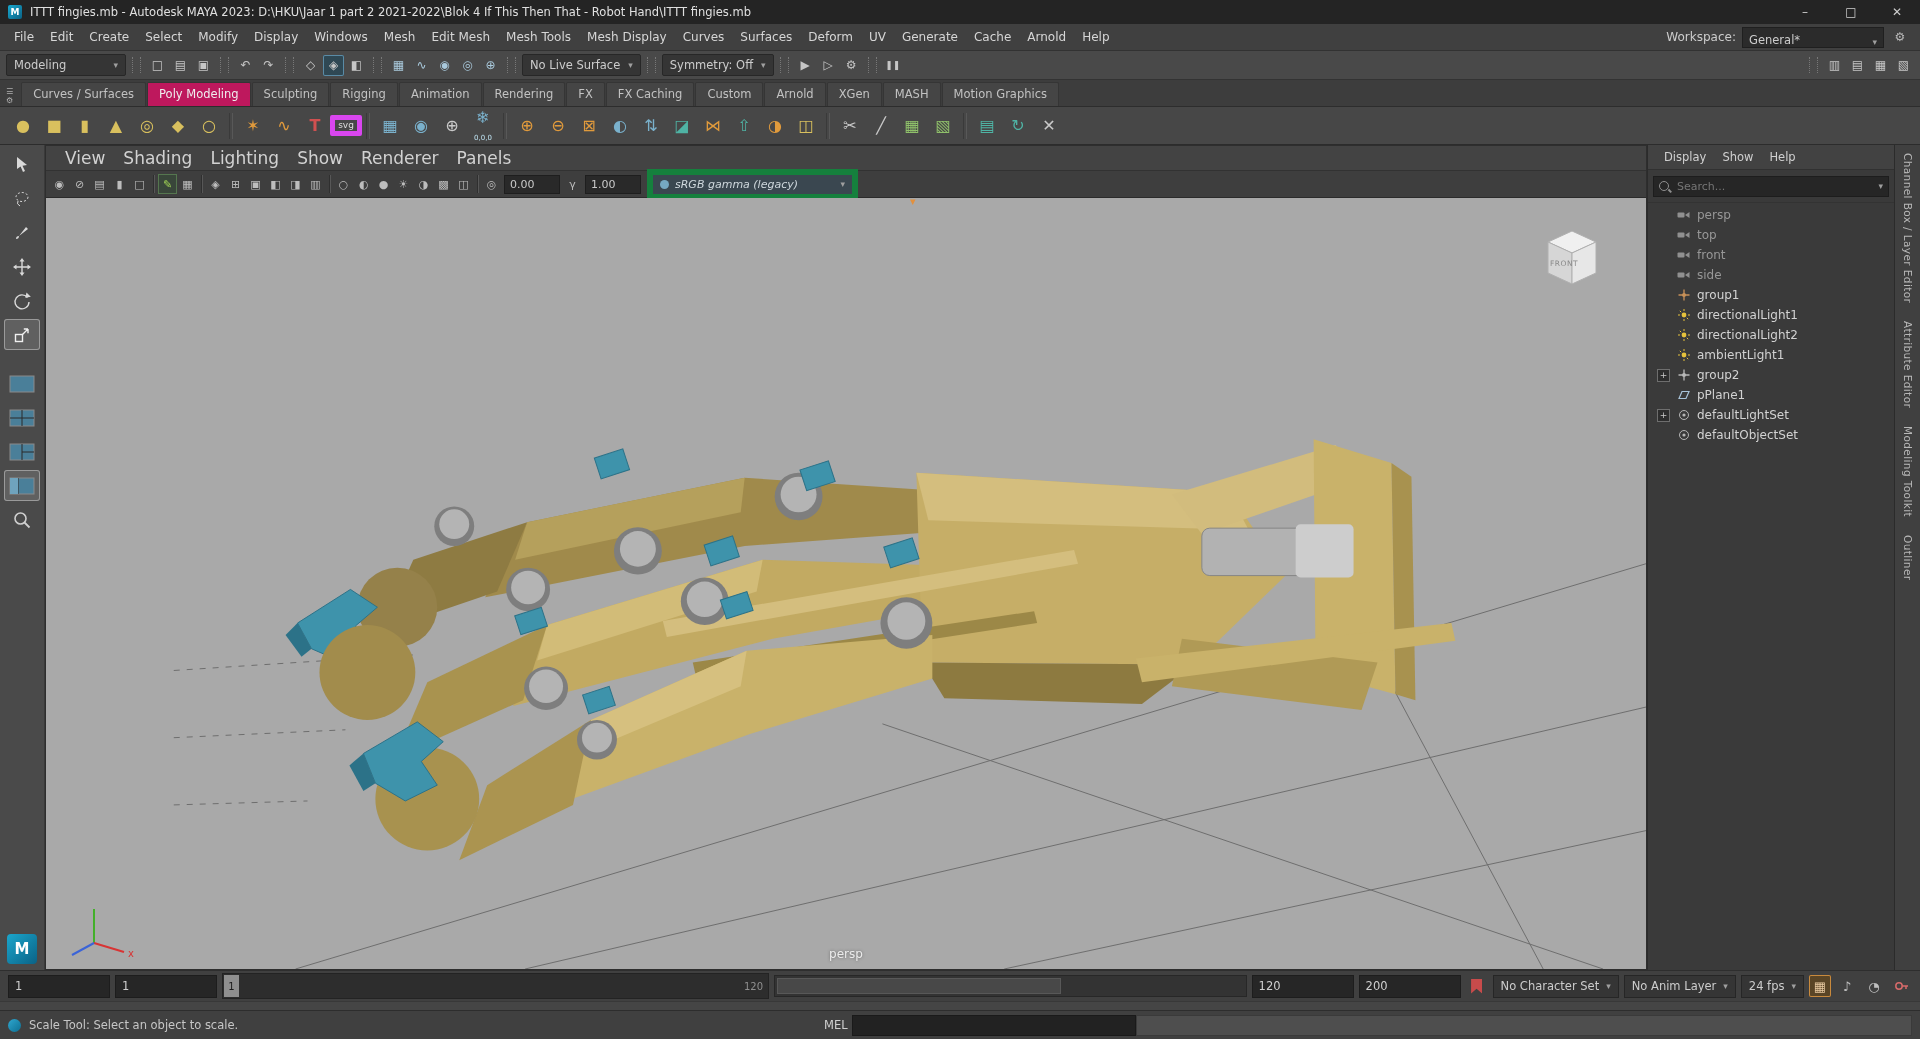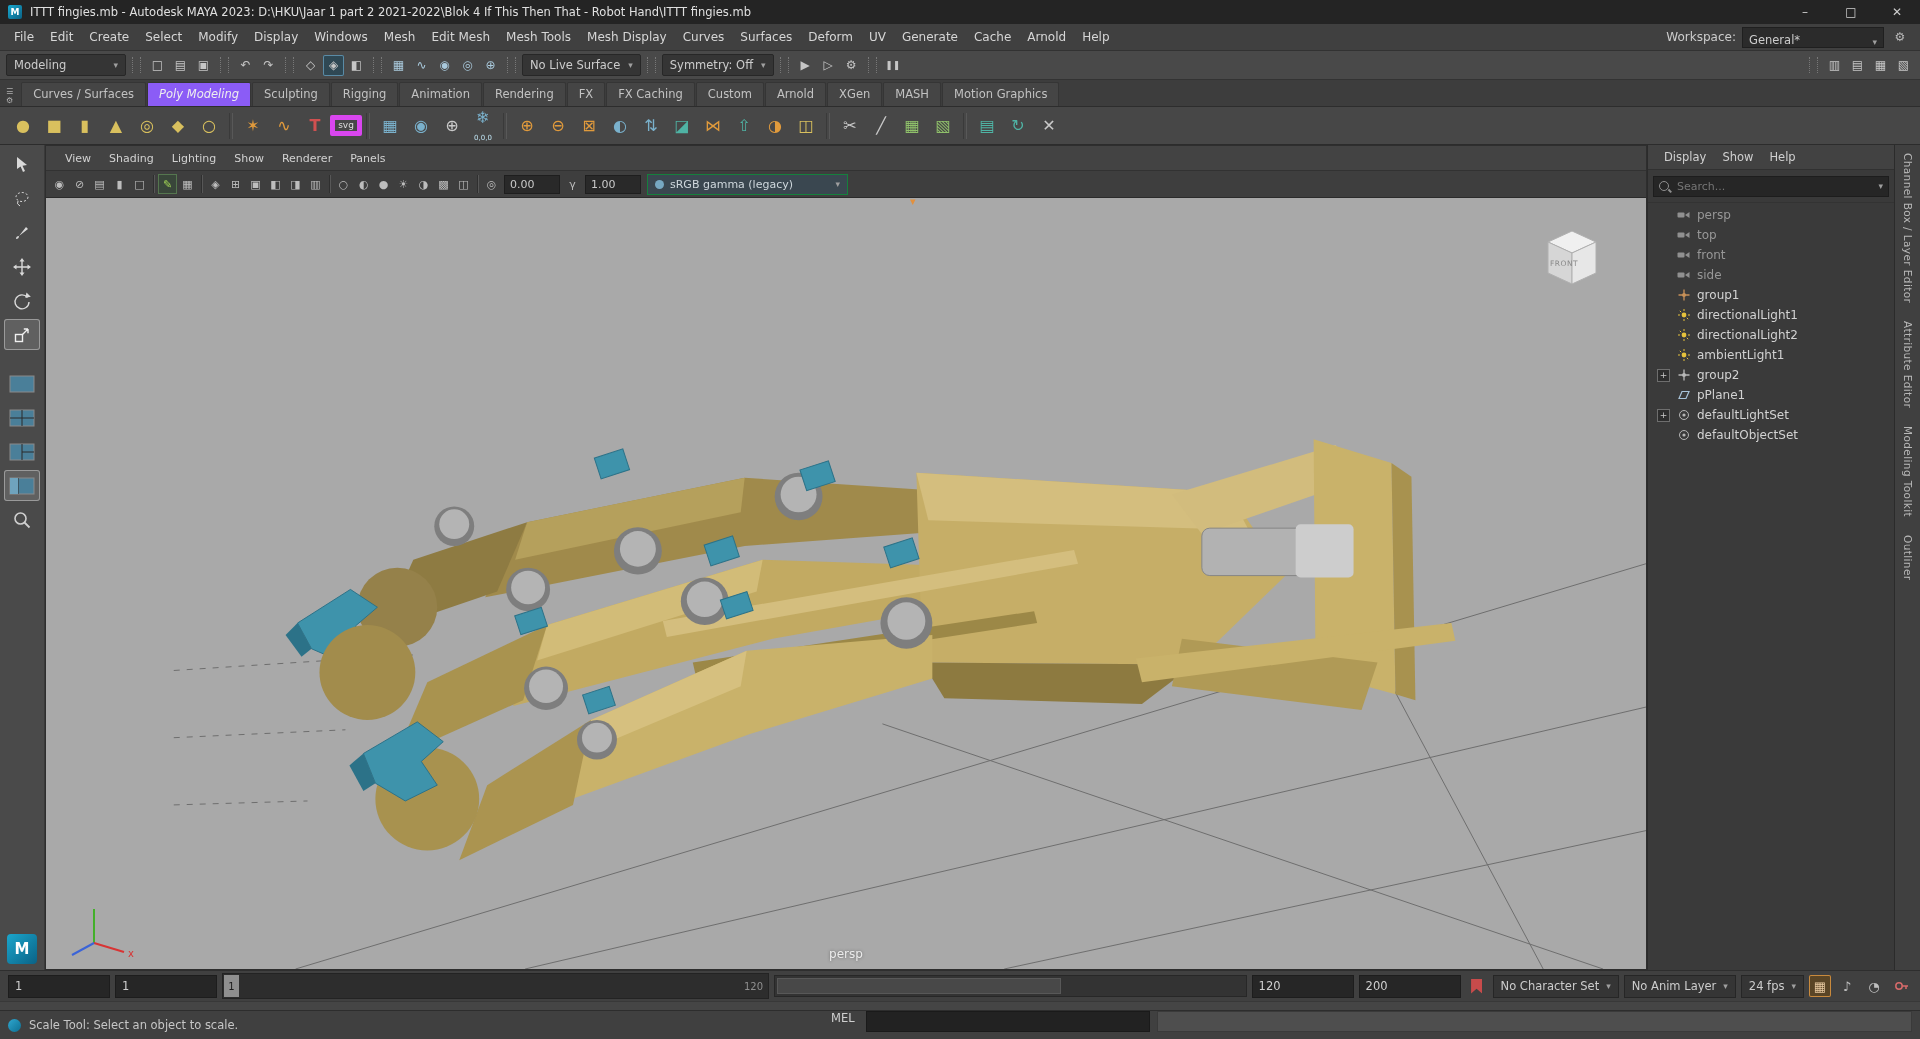--- a/index.html
+++ b/index.html
@@ -31,21 +31,21 @@
   .icon16{width:21px;height:21px;border-radius:2px;display:flex;align-items:center;justify-content:center;font-size:12px;color:#c6c6c6;}
   .icon16.snap{color:#a9c9dc;}
   .icon16.active{background:#2f4854;box-shadow:inset 0 0 0 1px #5a8ba6;}
   .sl-user{display:flex;align-items:flex-end;gap:0;padding:0 6px;margin-top:48px;}
   .spacer{flex:1;}
 
   
   .shelf-tabs{height:26px;flex:0 0 26px;background:#3d3d3d;display:flex;align-items:flex-end;padding:0 4px;border-bottom:1px solid #2d2d2d;gap:1px;}
   .st-icons{display:flex;flex-direction:column;justify-content:center;margin:0 7px 1px 2px;gap:1px;font-size:8px;color:#b0b0b0;line-height:1;}
   .shelf-tab{padding:4px 11px 5px;background:#454545;border:1px solid #353535;border-bottom:none;border-radius:2px 2px 0 0;font-size:11.5px;color:#c2c2c2;white-space:nowrap;}
-  .shelf-tab.active{background:#8b5cf6;color:#eeeeee;font-style:italic;}
+  .shelf-tab.active{background:#be185d;color:#eeeeee;}
 
   
   .shelf{height:37px;flex:0 0 37px;background:#474747;border-bottom:1px solid #2c2c2c;display:flex;align-items:center;padding:0 8px;gap:1px;}
   .shicon{width:30px;height:32px;display:flex;flex-direction:column;align-items:center;justify-content:center;font-size:16px;line-height:1;}
   .shicon .sub{font-size:7px;color:#bfe3f2;margin-top:9px;}
   .shsep{width:2px;height:26px;margin:0 4px;border-left:1px solid #3a3a3a;border-right:1px solid #585858;}
   .c-yel{color:#d9c05e}.c-org{color:#e09a3c}.c-red{color:#d05050;font-weight:bold}
   .c-blu{color:#7ab1cc}.c-tea{color:#4fb3a4}.c-grn{color:#8fc06a}.c-gry{color:#c9c9c9}
   .c-badge{font-size:9px;color:#ddd;border:5px solid #d946ef;border-radius:2px;padding:1px 3px;}
 
@@ -53,27 +53,27 @@
   .main{flex:1;display:flex;min-height:0;}
   .toolbox{flex:0 0 44px;background:#4a4a4a;border-right:1px solid #3a3a3a;display:flex;flex-direction:column;align-items:center;padding-top:4px;gap:3px;}
   .tool{width:36px;height:31px;border-radius:3px;display:flex;align-items:center;justify-content:center;}
   .tool.active{background:#606060;box-shadow:inset 0 0 0 1px #9a9a9a;}
   .tool-gap{height:12px;}
   .maya-badge{margin-top:auto;margin-bottom:6px;width:30px;height:30px;border-radius:4px;background:linear-gradient(135deg,#1aa6cc,#0b6286);
               color:#fff;font-weight:bold;font-size:15px;display:flex;align-items:center;justify-content:center;}
 
   .vp-panel{flex:1;display:flex;flex-direction:column;min-width:0;border:1px solid #2e2e2e;}
   .panel-menubar{height:24px;flex:0 0 24px;background:#434343;border-bottom:1px solid #323232;display:flex;align-items:center;padding:0 10px;}
-  .pm-item{padding:3px 9px;font-size:11px;color:#d2d2d2;}
+  .pm-item{padding:3px 9px;font-size:17px;color:#d2d2d2;}
   .panel-toolbar{height:26px;flex:0 0 26px;background:#3e3e3e;border-bottom:1px solid #2b2b2b;display:flex;align-items:center;padding:0 4px;gap:1px;}
   .pt-icon{width:19px;height:20px;display:flex;align-items:center;justify-content:center;font-size:11px;color:#bdbdbd;}
   .pt-icon.active{color:#9fd154;background:#39463a;box-shadow:inset 0 0 0 1px #55764f;}
   .pt-sep{width:1px;height:18px;background:#2f2f2f;margin:0 3px;box-shadow:1px 0 0 #575757;}
   .pt-field{width:44px;height:17px;background:#292929;border:1px solid #1e1e1e;font-size:11px;color:#c9c9c9;display:flex;align-items:center;padding:0 5px;margin:0 2px;}
-  .pt-drop{height:19px;min-width:185px;background:#3a4750;border:1px solid #15803d;display:flex;align-items:center;gap:6px;padding:0 7px;font-size:11px;color:#cfd8dd;margin-left:3px;}
+  .pt-drop{height:19px;min-width:185px;background:#3a4750;border:6px solid #15803d;display:flex;align-items:center;gap:6px;padding:0 7px;font-size:11px;color:#cfd8dd;margin-left:3px;font-style:italic;}
   .pt-drop .dot{width:9px;height:9px;border-radius:50%;background:#76a8c2;}
   .pt-drop .arr{margin-left:auto;}
 
   .viewport{flex:1;position:relative;background:#a9a9a9;min-height:0;overflow:hidden;}
   .scene{position:absolute;inset:0;width:100%;height:100%;}
   .vp-caret{position:absolute;top:-3px;left:54%;color:#e2903e;font-size:11px;}
   .viewcube{position:absolute;top:20px;right:38px;}
   .axis{position:absolute;left:16px;bottom:10px;}
   .persp-label{position:absolute;bottom:8px;left:50%;transform:translateX(-50%);font-size:12px;color:#ececec;text-shadow:0 0 3px rgba(60,60,60,.6);}
 
@@ -103,21 +103,21 @@
   .tl-endlabel{position:absolute;right:5px;color:#8f8f8f;font-size:10px;}
   .rangebar{flex:1;height:20px;background:#333;border:1px solid #272727;position:relative;min-width:120px;}
   .range-inner{position:absolute;left:2px;top:2px;bottom:2px;width:60%;background:#484848;border:1px solid #585858;}
   .tl-drop{height:21px;background:#353535;border:1px solid #262626;display:flex;align-items:center;gap:7px;padding:0 7px;font-size:11.5px;white-space:nowrap;}
   .bookmark{width:11px;height:15px;background:#c84b4b;clip-path:polygon(0 0,100% 0,100% 100%,50% 68%,0 100%);}
   .tl-icon{width:22px;height:22px;display:flex;align-items:center;justify-content:center;color:#c0c0c0;font-size:13px;border-radius:2px;}
   .tl-icon.active-orange{background:#5a4526;box-shadow:inset 0 0 0 1px #c98a3d;color:#e8c9a0;}
 
   
   .gapstrip{height:8px;flex:0 0 8px;background:#454545;border-top:1px solid #383838;}
-  .cmdrow{height:28px;flex:0 0 28px;background:#404040;border-top:1px solid #2d2d2d;display:flex;padding:0 8px;gap:7px;}
+  .cmdrow{height:28px;flex:0 0 28px;background:#404040;border-top:1px solid #2d2d2d;display:flex;align-items:center;padding:0 8px;}
   .help-area{flex:0 0 812px;display:flex;align-items:center;gap:8px;min-width:0;}
   .help-dot{width:13px;height:13px;border-radius:50%;background:linear-gradient(135deg,#2fa7cf,#0d6f93);flex:0 0 13px;}
   .help-text{color:#c6c6c6;font-size:11.5px;white-space:nowrap;overflow:hidden;}
   .mel{color:#cfcfcf;font-size:11.5px;padding:0 4px;}
   .cmd-input{width:272px;height:19px;background:#222;border:1px solid #1a1a1a;color:#ddd;font-family:"DejaVu Sans Mono","Liberation Mono",monospace;font-size:11px;padding:0 5px;}
   .cmd-output{flex:1;height:19px;background:#4e4e4e;border:1px solid #3a3a3a;}
 </style>
 </head>
 <body>
 

